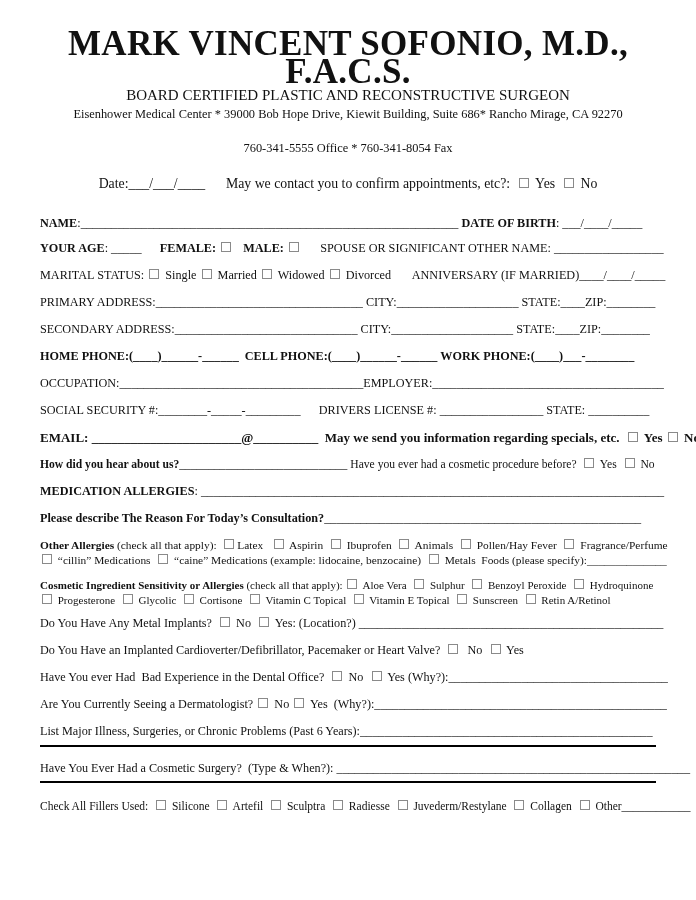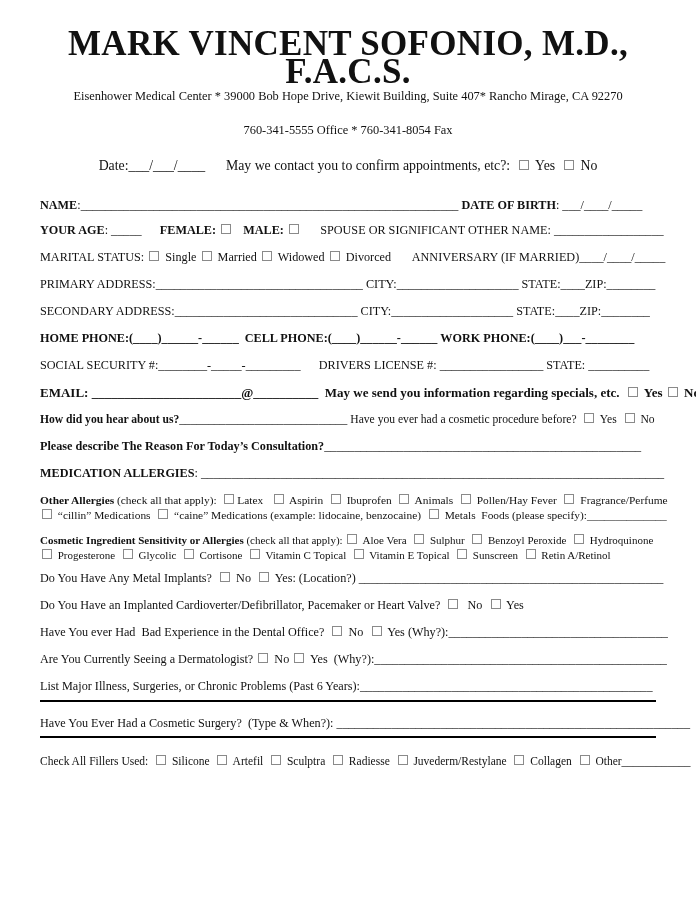--- a/index.html
+++ b/index.html
@@ -40,35 +40,37 @@
   [data-name="row-metal-implants"] { margin-top: 9px; }
   [data-name="row-cosmetic-surgery"] { margin-top: 14px; }
   [data-name="divider-bottom"] { margin-top: 5px; }
   [data-name="row-fillers"] { font-size: 11.5px; line-height: 14px; margin-top: 16px; }
 </style>
 </head>
 <body>
 
 <div class="page" data-name="patient-registration-page">
   <div class="hdr-title" data-name="doctor-name">MARK VINCENT SOFONIO, M.D., F.A.C.S.</div>
-  <div class="hdr-addr" data-name="office-address">Eisenhower Medical Center * 39000 Bob Hope Drive, Kiewit Building, Suite 407* Rancho Mirage, CA 92270</div>
+  <div class="hdr-cred" data-name="doctor-credentials">BOARD CERTIFIED PLASTIC AND RECONSTRUCTIVE SURGEON</div>
+  <div class="hdr-addr" data-name="office-address">Eisenhower Medical Center * 39000 Bob Hope Drive, Kiewit Building, Suite 686* Rancho Mirage, CA 92270</div>
   <div class="hdr-phone" data-name="office-phones">760-341-5555 Office  *  760-341-8054 Fax</div>
   <div id="rows" data-name="form-body">
       <div data-name="row-date-contact" class="row"><span data-name="row-date-contact-text-0">Date:</span><span class="blank" data-name="row-date-contact-blank-1">___</span><span data-name="row-date-contact-text-2">/</span><span class="blank" data-name="row-date-contact-blank-3">___</span><span data-name="row-date-contact-text-4">/</span><span class="blank" data-name="row-date-contact-blank-5">____</span><span data-name="row-date-contact-text-6">      May we contact you to confirm appointments, etc?:  </span><span class="cb" data-name="checkbox-contact-yes"></span><span data-name="row-date-contact-text-8"> Yes  </span><span class="cb" data-name="checkbox-contact-no"></span><span data-name="row-date-contact-text-10"> No</span></div>
       <div data-name="row-name" class="row"><span class="bseg" data-name="row-name-label-0">NAME</span><span data-name="row-name-text-1">:</span><span class="blank" data-name="row-name-blank-2">______________________________________________________________</span><span data-name="row-name-text-3"> </span><span class="bseg" data-name="row-name-label-4">DATE OF BIRTH</span><span data-name="row-name-text-5">: </span><span class="blank" data-name="row-name-blank-6">___</span><span data-name="row-name-text-7">/</span><span class="blank" data-name="row-name-blank-8">____</span><span data-name="row-name-text-9">/</span><span class="blank" data-name="row-name-blank-10">_____</span></div>
       <div data-name="row-your-age" class="row"><span class="bseg" data-name="row-your-age-label-0">YOUR AGE</span><span data-name="row-your-age-text-1">: </span><span class="blank" data-name="row-your-age-blank-2">_____</span><span data-name="row-your-age-text-3">      </span><span class="bseg" data-name="row-your-age-label-4">FEMALE: </span><span class="cb" data-name="checkbox-female"></span><span data-name="row-your-age-text-6">   </span><span class="bseg" data-name="row-your-age-label-7">MALE: </span><span class="cb" data-name="checkbox-male"></span><span data-name="row-your-age-text-9">      SPOUSE OR SIGNIFICANT OTHER NAME: </span><span class="blank" data-name="row-your-age-blank-10">__________________</span></div>
       <div data-name="row-marital-status" class="row"><span data-name="row-marital-status-text-0">MARITAL STATUS: </span><span class="cb" data-name="checkbox-single"></span><span data-name="row-marital-status-text-2"> Single </span><span class="cb" data-name="checkbox-married"></span><span data-name="row-marital-status-text-4"> Married </span><span class="cb" data-name="checkbox-widowed"></span><span data-name="row-marital-status-text-6"> Widowed </span><span class="cb" data-name="checkbox-divorced"></span><span data-name="row-marital-status-text-8"> Divorced       ANNIVERSARY (IF MARRIED)</span><span class="blank" data-name="row-marital-status-blank-9">____</span><span data-name="row-marital-status-text-10">/</span><span class="blank" data-name="row-marital-status-blank-11">____</span><span data-name="row-marital-status-text-12">/</span><span class="blank" data-name="row-marital-status-blank-13">_____</span></div>
       <div data-name="row-primary-address" class="row"><span data-name="row-primary-address-text-0">PRIMARY ADDRESS:</span><span class="blank" data-name="row-primary-address-blank-1">__________________________________</span><span data-name="row-primary-address-text-2"> CITY:</span><span class="blank" data-name="row-primary-address-blank-3">____________________</span><span data-name="row-primary-address-text-4"> STATE:</span><span class="blank" data-name="row-primary-address-blank-5">____</span><span data-name="row-primary-address-text-6">ZIP:</span><span class="blank" data-name="row-primary-address-blank-7">________</span></div>
       <div data-name="row-secondary-address" class="row"><span data-name="row-secondary-address-text-0">SECONDARY ADDRESS:</span><span class="blank" data-name="row-secondary-address-blank-1">______________________________</span><span data-name="row-secondary-address-text-2"> CITY:</span><span class="blank" data-name="row-secondary-address-blank-3">____________________</span><span data-name="row-secondary-address-text-4"> STATE:</span><span class="blank" data-name="row-secondary-address-blank-5">____</span><span data-name="row-secondary-address-text-6">ZIP:</span><span class="blank" data-name="row-secondary-address-blank-7">________</span></div>
       <div data-name="row-home-phone" class="row"><span data-name="row-home-phone-text-0">HOME PHONE:(</span><span class="blank" data-name="row-home-phone-blank-1">____</span><span data-name="row-home-phone-text-2">)</span><span class="blank" data-name="row-home-phone-blank-3">______</span><span data-name="row-home-phone-text-4">-</span><span class="blank" data-name="row-home-phone-blank-5">______</span><span data-name="row-home-phone-text-6">  CELL PHONE:(</span><span class="blank" data-name="row-home-phone-blank-7">____</span><span data-name="row-home-phone-text-8">)</span><span class="blank" data-name="row-home-phone-blank-9">______</span><span data-name="row-home-phone-text-10">-</span><span class="blank" data-name="row-home-phone-blank-11">______</span><span data-name="row-home-phone-text-12"> WORK PHONE:(</span><span class="blank" data-name="row-home-phone-blank-13">____</span><span data-name="row-home-phone-text-14">)</span><span class="blank" data-name="row-home-phone-blank-15">___</span><span data-name="row-home-phone-text-16">-</span><span class="blank" data-name="row-home-phone-blank-17">________</span></div>
+      <div data-name="row-occupation" class="row"><span data-name="row-occupation-text-0">OCCUPATION:</span><span class="blank" data-name="row-occupation-blank-1">________________________________________</span><span data-name="row-occupation-text-2">EMPLOYER:</span><span class="blank" data-name="row-occupation-blank-3">______________________________________</span></div>
       <div data-name="row-ssn" class="row"><span data-name="row-ssn-text-0">SOCIAL SECURITY #:</span><span class="blank" data-name="row-ssn-blank-1">________</span><span data-name="row-ssn-text-2">-</span><span class="blank" data-name="row-ssn-blank-3">_____</span><span data-name="row-ssn-text-4">-</span><span class="blank" data-name="row-ssn-blank-5">_________</span><span data-name="row-ssn-text-6">      DRIVERS LICENSE #: </span><span class="blank" data-name="row-ssn-blank-7">_________________</span><span data-name="row-ssn-text-8"> STATE: </span><span class="blank" data-name="row-ssn-blank-9">__________</span></div>
       <div data-name="row-email" class="row"><span data-name="row-email-text-0">EMAIL: </span><span class="blank" data-name="row-email-blank-1">_______________________</span><span data-name="row-email-text-2">@</span><span class="blank" data-name="row-email-blank-3">__________</span><span data-name="row-email-text-4">  May we send you information regarding specials, etc.  </span><span class="cb" data-name="checkbox-specials-yes"></span><span data-name="row-email-text-6"> Yes </span><span class="cb" data-name="checkbox-specials-no"></span><span data-name="row-email-text-8"> No</span></div>
       <div data-name="row-how-hear" class="row"><span class="bseg" data-name="row-how-hear-label-0">How did you hear about us?</span><span class="blank" data-name="row-how-hear-blank-1">_____________________________</span><span data-name="row-how-hear-text-2"> Have you ever had a cosmetic procedure before?  </span><span class="cb" data-name="checkbox-cosmetic-before-yes"></span><span data-name="row-how-hear-text-4"> Yes  </span><span class="cb" data-name="checkbox-cosmetic-before-no"></span><span data-name="row-how-hear-text-6"> No</span></div>
+      <div data-name="row-medication-allergies" class="row"><span class="bseg" data-name="row-medication-allergies-label-0">MEDICATION ALLERGIES</span><span data-name="row-medication-allergies-text-1">: </span><span class="blank" data-name="row-medication-allergies-blank-2">____________________________________________________________________________</span></div>
       <div data-name="row-consultation-reason" class="row"><span class="bseg" data-name="row-consultation-reason-label-0">Please describe The Reason For Today’s Consultation?</span><span class="blank" data-name="row-consultation-reason-blank-1">____________________________________________________</span></div>
-      <div data-name="row-medication-allergies" class="row"><span class="bseg" data-name="row-medication-allergies-label-0">MEDICATION ALLERGIES</span><span data-name="row-medication-allergies-text-1">: </span><span class="blank" data-name="row-medication-allergies-blank-2">____________________________________________________________________________</span></div>
       <div data-name="row-other-allergies-1" class="row"><span class="bseg" data-name="row-other-allergies-1-label-0">Other Allergies</span><span data-name="row-other-allergies-1-text-1"> (check all that apply):  </span><span class="cb" data-name="checkbox-latex"></span><span data-name="row-other-allergies-1-text-3">Latex   </span><span class="cb" data-name="checkbox-aspirin"></span><span data-name="row-other-allergies-1-text-5"> Aspirin  </span><span class="cb" data-name="checkbox-ibuprofen"></span><span data-name="row-other-allergies-1-text-7"> Ibuprofen  </span><span class="cb" data-name="checkbox-animals"></span><span data-name="row-other-allergies-1-text-9"> Animals  </span><span class="cb" data-name="checkbox-pollen-hay-fever"></span><span data-name="row-other-allergies-1-text-11"> Pollen/Hay Fever  </span><span class="cb" data-name="checkbox-fragrance-perfume"></span><span data-name="row-other-allergies-1-text-13"> Fragrance/Perfume</span></div>
       <div data-name="row-other-allergies-2" class="row"><span class="cb" data-name="checkbox-cillin-medications"></span><span data-name="row-other-allergies-2-text-1"> “cillin” Medications  </span><span class="cb" data-name="checkbox-caine-medications"></span><span data-name="row-other-allergies-2-text-3"> “caine” Medications (example: lidocaine, benzocaine)  </span><span class="cb" data-name="checkbox-metals"></span><span data-name="row-other-allergies-2-text-5"> Metals  Foods (please specify):</span><span class="blank" data-name="row-other-allergies-2-blank-6">______________</span></div>
       <div data-name="row-cosmetic-allergies-1" class="row"><span class="bseg" data-name="row-cosmetic-allergies-1-label-0">Cosmetic Ingredient Sensitivity or Allergies</span><span data-name="row-cosmetic-allergies-1-text-1"> (check all that apply): </span><span class="cb" data-name="checkbox-aloe-vera"></span><span data-name="row-cosmetic-allergies-1-text-3"> Aloe Vera  </span><span class="cb" data-name="checkbox-sulphur"></span><span data-name="row-cosmetic-allergies-1-text-5"> Sulphur  </span><span class="cb" data-name="checkbox-benzoyl-peroxide"></span><span data-name="row-cosmetic-allergies-1-text-7"> Benzoyl Peroxide  </span><span class="cb" data-name="checkbox-hydroquinone"></span><span data-name="row-cosmetic-allergies-1-text-9"> Hydroquinone</span></div>
       <div data-name="row-cosmetic-allergies-2" class="row"><span class="cb" data-name="checkbox-progesterone"></span><span data-name="row-cosmetic-allergies-2-text-1"> Progesterone  </span><span class="cb" data-name="checkbox-glycolic"></span><span data-name="row-cosmetic-allergies-2-text-3"> Glycolic  </span><span class="cb" data-name="checkbox-cortisone"></span><span data-name="row-cosmetic-allergies-2-text-5"> Cortisone  </span><span class="cb" data-name="checkbox-vitamin-c-topical"></span><span data-name="row-cosmetic-allergies-2-text-7"> Vitamin C Topical  </span><span class="cb" data-name="checkbox-vitamin-e-topical"></span><span data-name="row-cosmetic-allergies-2-text-9"> Vitamin E Topical  </span><span class="cb" data-name="checkbox-sunscreen"></span><span data-name="row-cosmetic-allergies-2-text-11"> Sunscreen  </span><span class="cb" data-name="checkbox-retin-a-retinol"></span><span data-name="row-cosmetic-allergies-2-text-13"> Retin A/Retinol</span></div>
       <div data-name="row-metal-implants" class="row"><span data-name="row-metal-implants-text-0">Do You Have Any Metal Implants?  </span><span class="cb" data-name="checkbox-metal-implants-no"></span><span data-name="row-metal-implants-text-2"> No  </span><span class="cb" data-name="checkbox-metal-implants-yes"></span><span data-name="row-metal-implants-text-4"> Yes: (Location?) </span><span class="blank" data-name="row-metal-implants-blank-5">__________________________________________________</span></div>
       <div data-name="row-cardioverter" class="row"><span data-name="row-cardioverter-text-0">Do You Have an Implanted Cardioverter/Defibrillator, Pacemaker or Heart Valve?  </span><span class="cb" data-name="checkbox-cardio-no"></span><span data-name="row-cardioverter-text-2">  No  </span><span class="cb" data-name="checkbox-cardio-yes"></span><span data-name="row-cardioverter-text-4"> Yes</span></div>
       <div data-name="row-dental-experience" class="row"><span data-name="row-dental-experience-text-0">Have You ever Had  Bad Experience in the Dental Office?  </span><span class="cb" data-name="checkbox-dental-no"></span><span data-name="row-dental-experience-text-2"> No  </span><span class="cb" data-name="checkbox-dental-yes"></span><span data-name="row-dental-experience-text-4"> Yes (Why?):</span><span class="blank" data-name="row-dental-experience-blank-5">____________________________________</span></div>
       <div data-name="row-dermatologist" class="row"><span data-name="row-dermatologist-text-0">Are You Currently Seeing a Dermatologist? </span><span class="cb" data-name="checkbox-derm-no"></span><span data-name="row-dermatologist-text-2"> No </span><span class="cb" data-name="checkbox-derm-yes"></span><span data-name="row-dermatologist-text-4"> Yes  (Why?):</span><span class="blank" data-name="row-dermatologist-blank-5">________________________________________________</span></div>
       <div data-name="row-major-illness" class="row"><span data-name="row-major-illness-text-0">List Major Illness, Surgeries, or Chronic Problems (Past 6 Years):</span><span class="blank" data-name="row-major-illness-blank-1">________________________________________________</span></div>
       <div data-name="divider-top" class="divider"></div>

